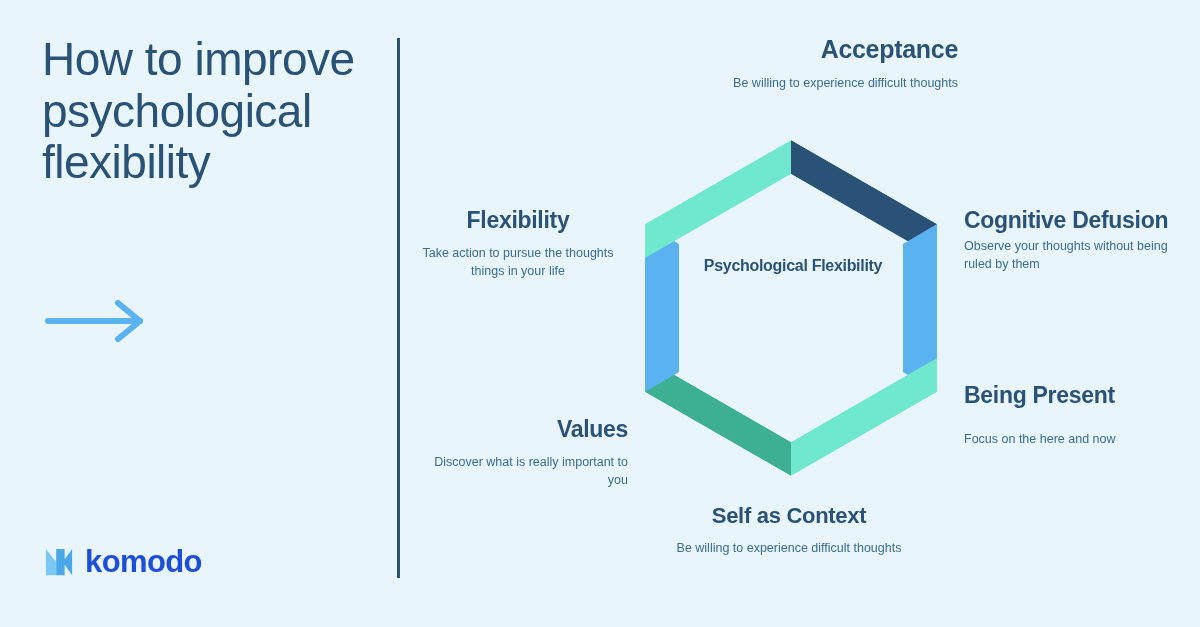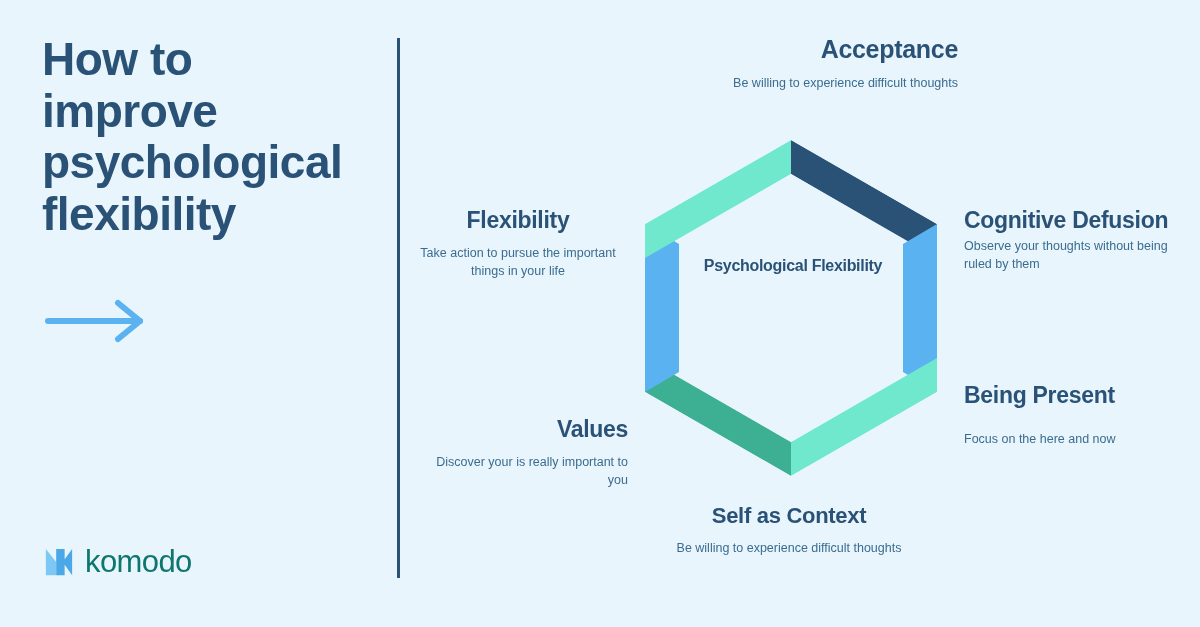--- a/index.html
+++ b/index.html
@@ -24,21 +24,21 @@
   .left-panel {
     position: absolute;
     left: 42px;
     top: 34px;
     width: 340px;
     height: 560px;
   }
   .headline {
     font-size: 46px;
     line-height: 1.12;
-    font-weight: 700;
+    font-weight: 400;
     color: #2a5276;
     letter-spacing: -0.5px;
     max-width: 330px;
   }
   .arrow-wrap {
     position: absolute;
     left: 2px;
     top: 264px;
     width: 110px;
     height: 46px;
@@ -47,22 +47,22 @@
     position: absolute;
     left: 2px;
     top: 512px;
     display: flex;
     align-items: center;
     gap: 11px;
   }
   .logo-mark { width: 30px; height: 30px; display: block; }
   .logo-text {
     font-size: 31px;
-    font-weight: 400;
-    color: #0f766e;
+    font-weight: 700;
+    color: #1d4ed8;
     letter-spacing: -0.6px;
     line-height: 1;
   }
 
   
   .divider {
     position: absolute;
     left: 397px;
     top: 38px;
     width: 3px;
@@ -217,22 +217,22 @@
       <div class="desc">Focus on the here and now</div>
     </div>
 
     <div class="node node-self">
       <div class="title">Self as Context</div>
       <div class="desc">Be willing to experience difficult thoughts</div>
     </div>
 
     <div class="node node-values">
       <div class="title">Values</div>
-      <div class="desc">Discover your is really important to you</div>
+      <div class="desc">Discover what is really important to you</div>
     </div>
 
     <div class="node node-commitment">
       <div class="title">Flexibility</div>
-      <div class="desc">Take action to pursue the important things in your life</div>
+      <div class="desc">Take action to pursue the thoughts things in your life</div>
     </div>
 
   </div>
 </div>
 
 </body></html>

